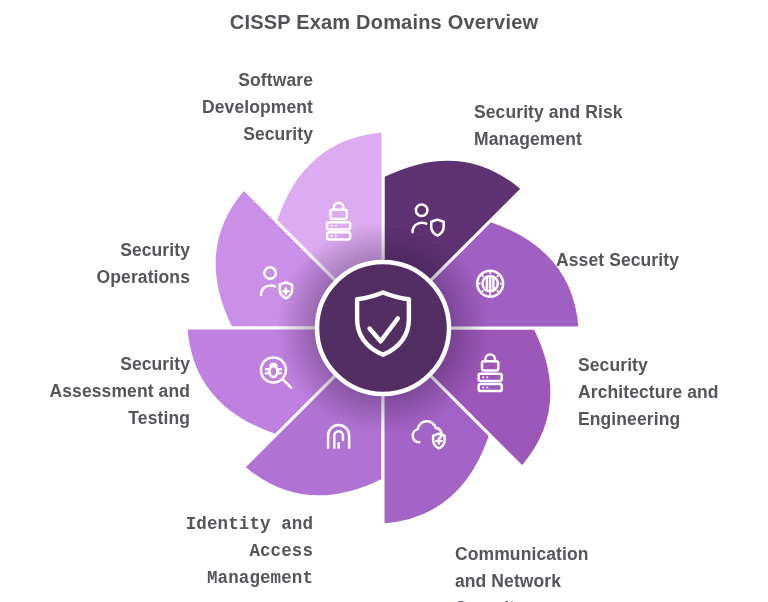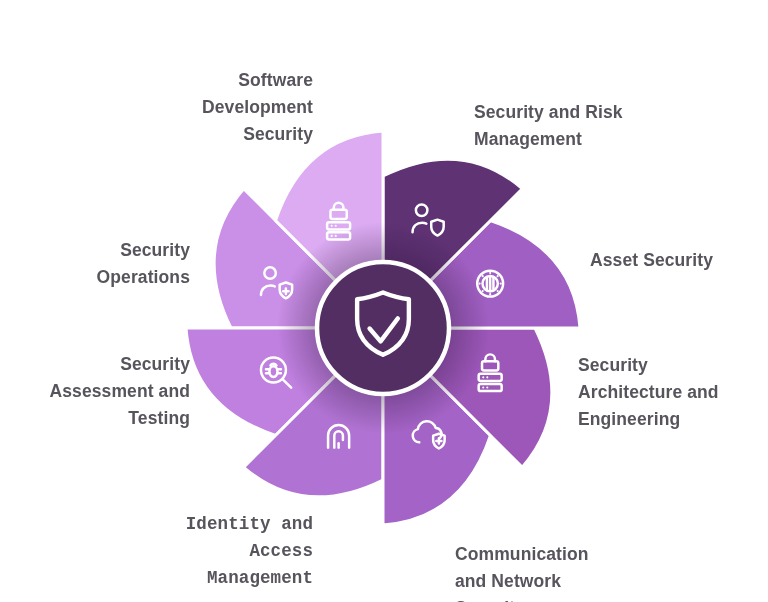--- a/index.html
+++ b/index.html
@@ -13,33 +13,34 @@
     position:absolute;left:0;right:0;top:11px;text-align:center;
     font-size:20px;font-weight:700;color:#525257;letter-spacing:.2px;
   }
   .lbl{
     position:absolute;font-size:17.5px;font-weight:700;color:#57545c;
     line-height:27px;white-space:pre-line;letter-spacing:.1px;
   }
   .lbl.r{text-align:right;}
   .lbl-software{right:455px;top:67px;margin-left:16px;}
   .lbl-risk{left:474px;top:99px;}
-  .lbl-asset{left:590px;top:247px;}
+  .lbl-asset{left:556px;top:247px;}
   .lbl-architecture{left:578px;top:352px;}
   .lbl-communication{left:455px;top:541px;}
   .lbl-identity{right:455px;top:511px;font-family:Liberation Mono, monospace;}
   .lbl-assessment{right:578px;top:351px;}
   .lbl-operations{right:578px;top:237px;}
   svg.wheel{position:absolute;left:0;top:0;}
 </style>
 </head>
 <body>
 
 <div class="stage">
 
+  <div class="title">CISSP Exam Domains Overview</div>
 
   <svg class="wheel" id="wheel-svg" width="768" height="602" viewBox="0 0 768 602" aria-hidden="true">
     <defs>
       <radialGradient id="center-shadow">
         <stop offset="0.60" stop-color="#2a1136" stop-opacity="0.33"></stop>
         <stop offset="1" stop-color="#2a1136" stop-opacity="0"></stop>
       </radialGradient>
 
       <symbol id="sym-user-shield-icon" viewBox="0 0 48 48">
         <g fill="none" stroke="#fff" stroke-width="2.6" stroke-linecap="round" stroke-linejoin="round">

